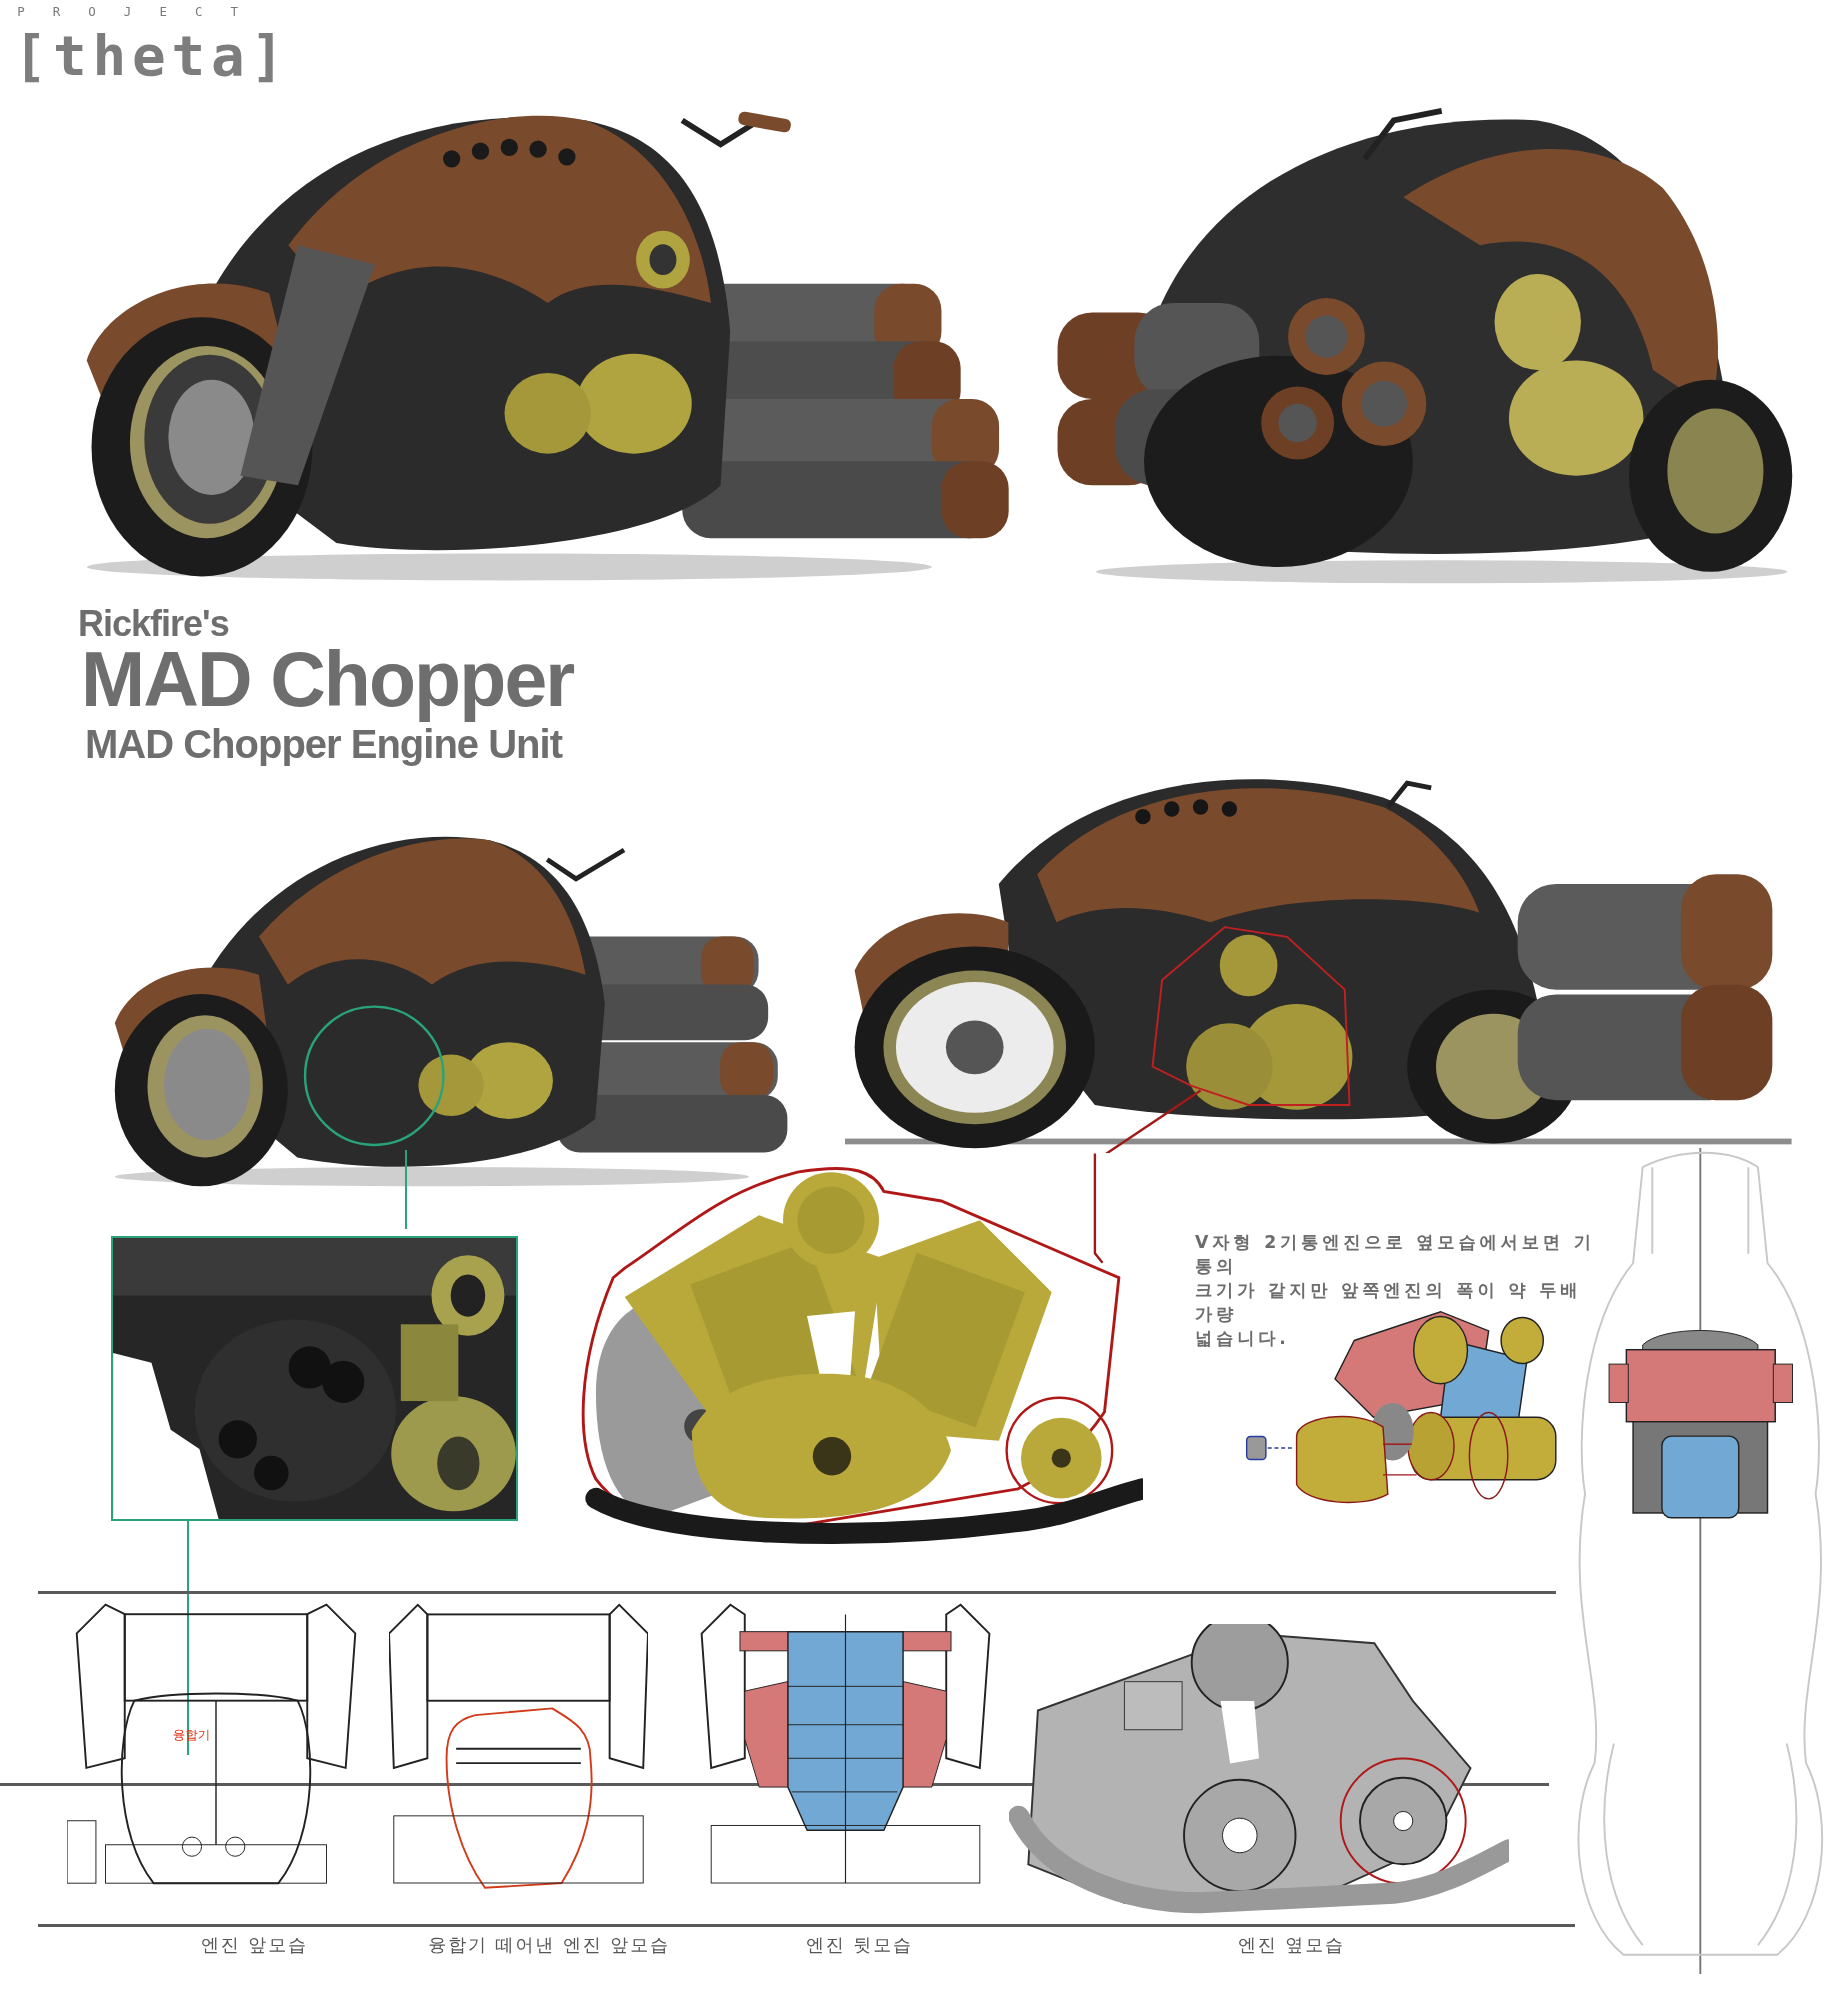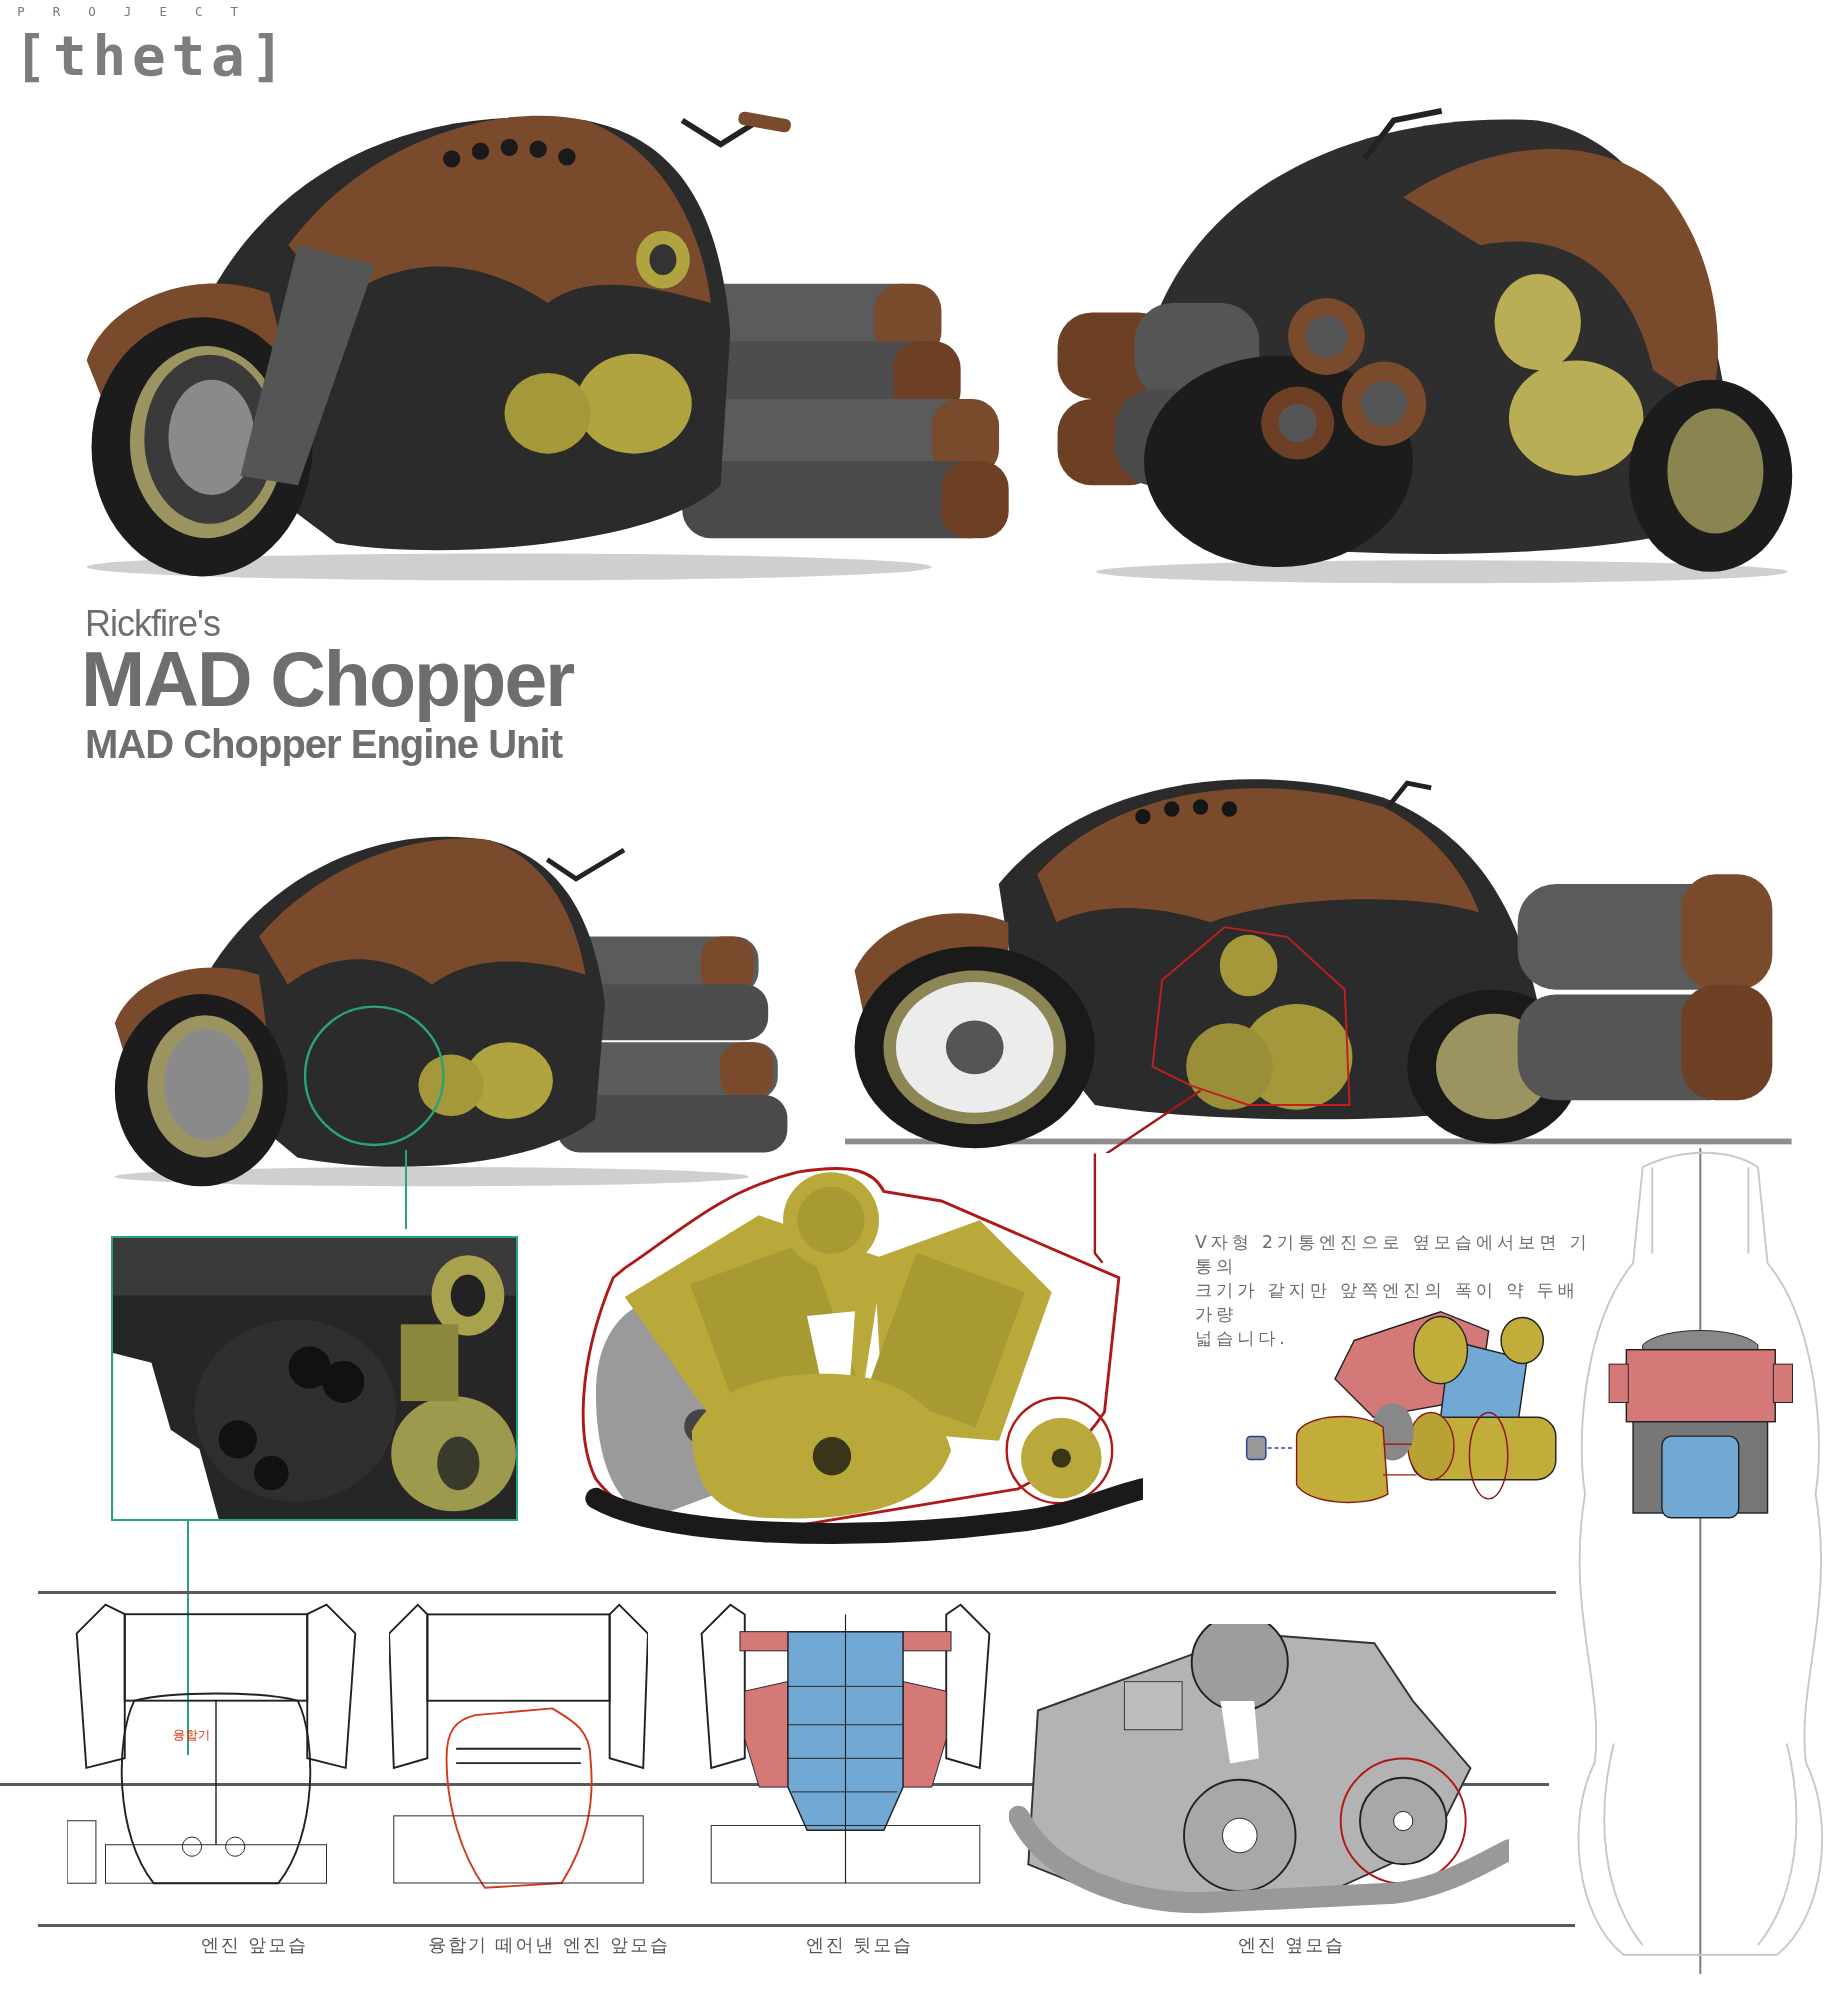--- a/index.html
+++ b/index.html
@@ -1,23 +1,23 @@
 <!DOCTYPE html>
 <html><head>
 <meta charset="utf-8">
 <style>
   html,body{margin:0;padding:0;background:#ffffff;}
   body{width:1845px;height:2007px;position:relative;overflow:hidden;font-family:"DejaVu Sans","Liberation Sans",sans-serif;}
   .abs{position:absolute;}
   .logo-project{left:17.3px;top:3.8px;width:288px;font-family:"DejaVu Sans Mono","Liberation Mono",monospace;font-size:12.5px;letter-spacing:28px;color:#7a7a7a;font-weight:normal;}
   .logo-theta{left:13.4px;top:17.3px;font-family:"DejaVu Sans Mono","Liberation Mono",monospace;font-size:56px;font-weight:bold;color:#7d7d7d;letter-spacing:5.8px;line-height:77px;}
-  .title-small{left:85px;top:603px;font-family:"Liberation Sans",sans-serif;font-weight:normal;font-size:36px;color:#6e6e6e;letter-spacing:-1px;}
+  .title-small{left:78px;top:603px;font-family:"Liberation Sans",sans-serif;font-weight:bold;font-size:36px;color:#6e6e6e;letter-spacing:-1px;}
   .title-big{left:81px;top:636px;font-family:"Liberation Sans",sans-serif;font-weight:bold;font-size:77px;color:#6e6e6e;letter-spacing:-1.9px;line-height:86px;text-align:right;}
   .title-sub{left:85px;top:722px;font-family:"Liberation Sans",sans-serif;font-weight:bold;font-size:40px;color:#6e6e6e;letter-spacing:-1px;}
-  .note{left:1195px;top:1230px;width:403px;font-size:17.3px;line-height:24px;color:#6c6c6c;letter-spacing:3.8px;}
+  .note{left:1195px;top:1230px;width:403px;font-size:17.3px;line-height:24px;color:#6c6c6c;letter-spacing:3.8px;font-weight:bold;}
   .caption{font-size:18px;color:#555;letter-spacing:1.9px;text-align:right;}
   .hline{position:absolute;height:2.9px;background:#5a5a5a;}
   .frame-green{border:2.9px solid #2aa37a;}
 </style>
 </head>
 <body>
 
 <div class="abs logo-project">PROJECT</div>
 <div class="abs logo-theta">[theta]</div>
 

